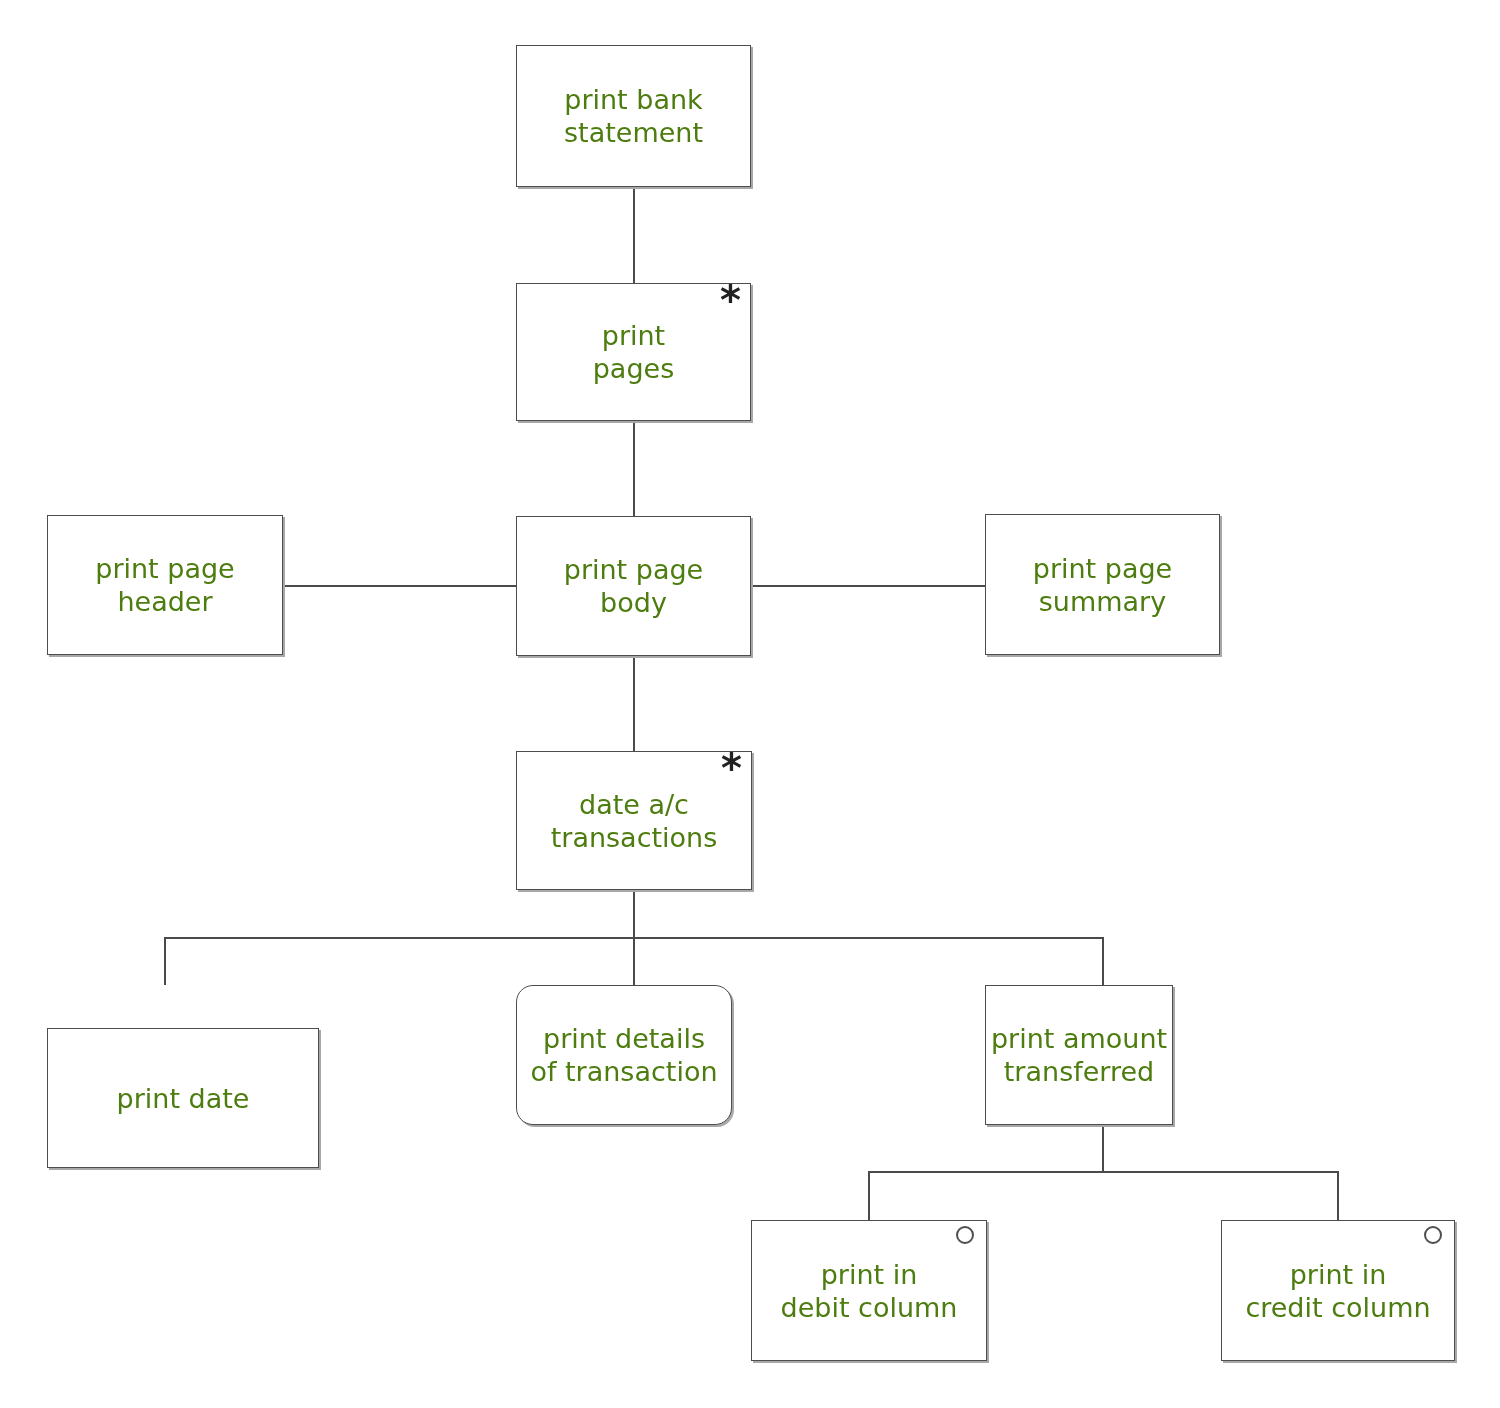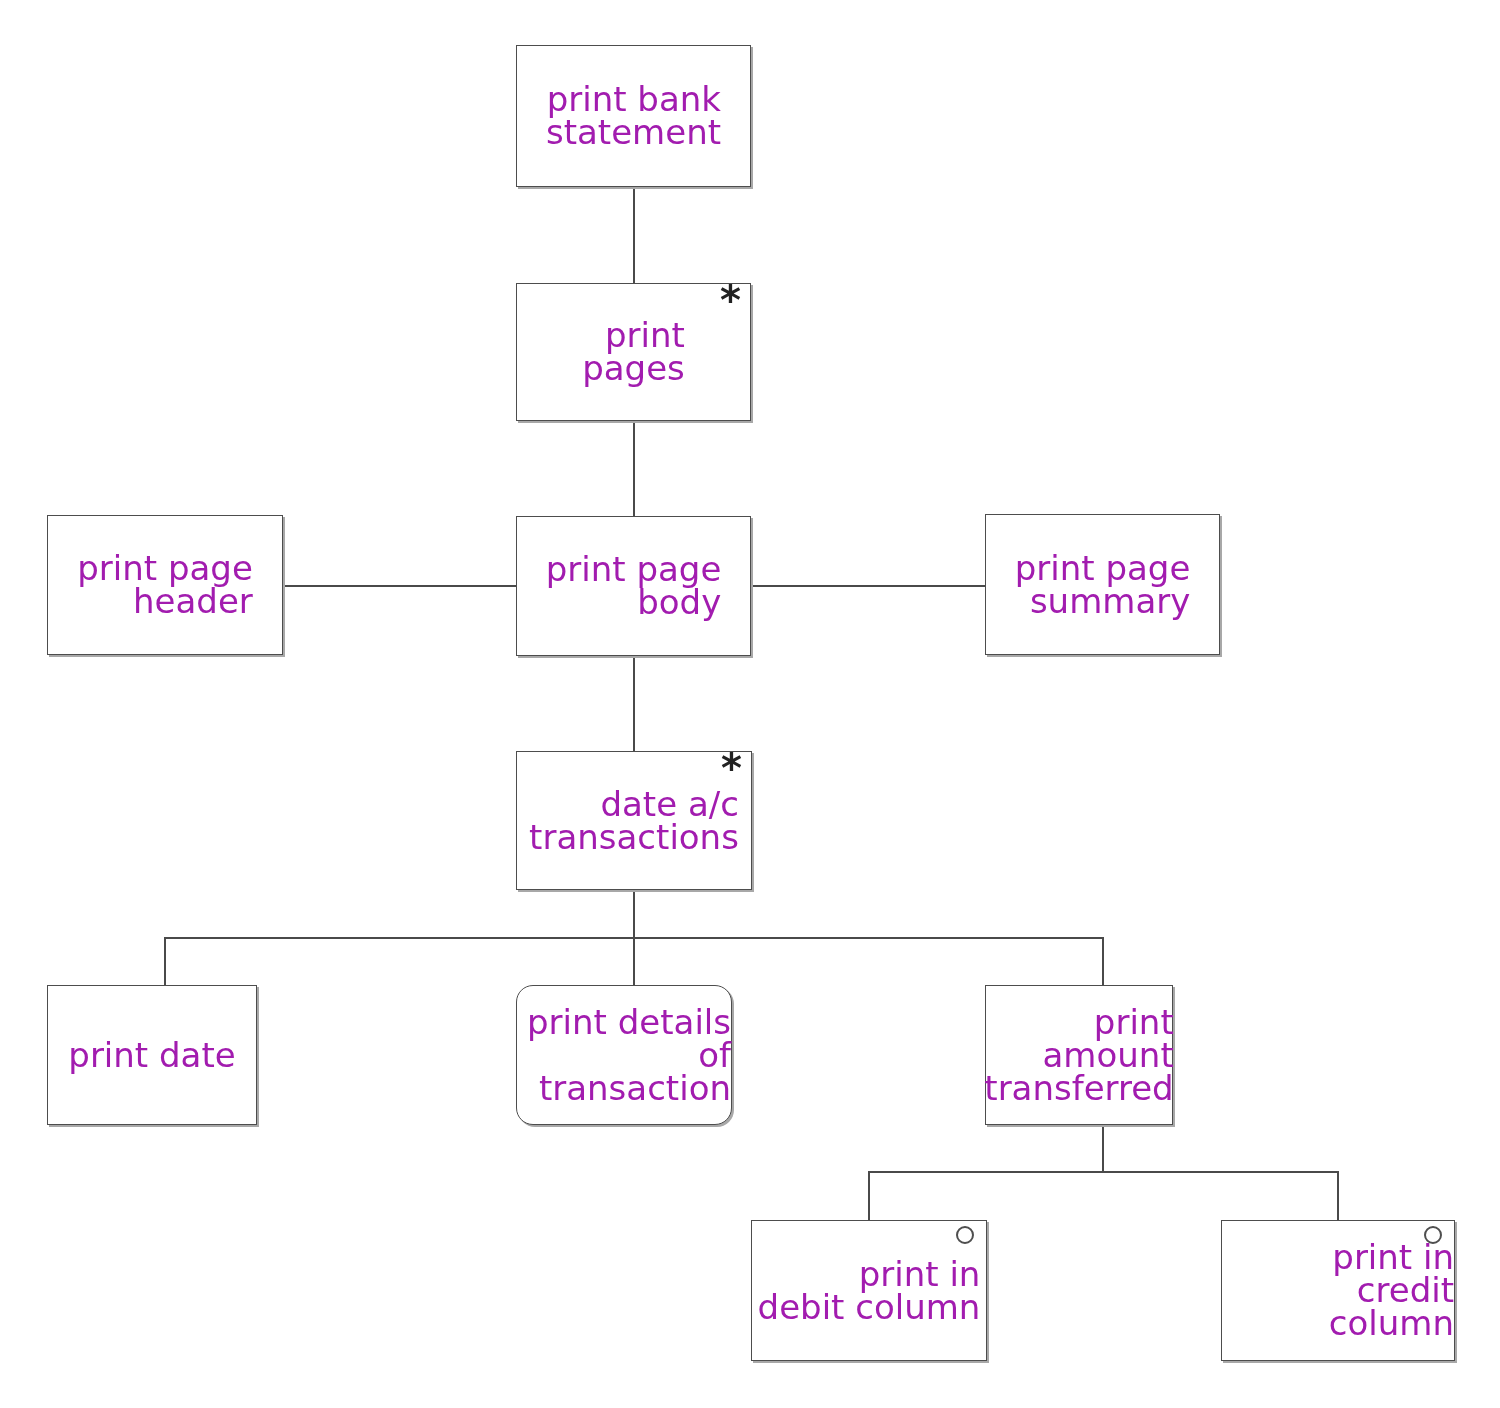--- a/index.html
+++ b/index.html
@@ -21,24 +21,23 @@
     background: #ffffff;
     border: 1.5px solid #4d4d4d;
     box-shadow: 2px 2px 0 #a8a8a8;
     display: flex;
     align-items: center;
     justify-content: center;
     text-align: center;
   }
   .label {
     white-space: pre-line;
-    font-size: 34px;
+    font-size: 27px;
     line-height: 33px;
-    color: #a21caf;
-    text-align: right;
+    color: #4d7c0f;
   }
   .marker-asterisk {
     position: absolute;
     top: -2px;
     right: 9px;
     font-size: 40px;
     line-height: 36px;
     font-weight: 700;
     color: #222222;
   }
@@ -101,21 +100,21 @@
     <span class="label">print page
 summary</span>
   </div>
 
   <div class="node" style="left:516px; top:751px; width:236px; height:139px;">
     <span class="marker-asterisk">*</span>
     <span class="label">date a/c
 transactions</span>
   </div>
 
-  <div class="node" style="left:47px; top:985px; width:210px; height:140px;">
+  <div class="node" style="left:47px; top:1028px; width:272px; height:140px;">
     <span class="label">print date</span>
   </div>
 
   <div class="node" style="left:516px; top:985px; width:216px; height:140px;border-radius:17px;">
     <span class="label">print details
 of transaction</span>
   </div>
 
   <div class="node" style="left:985px; top:985px; width:188px; height:140px;">
     <span class="label">print amount

